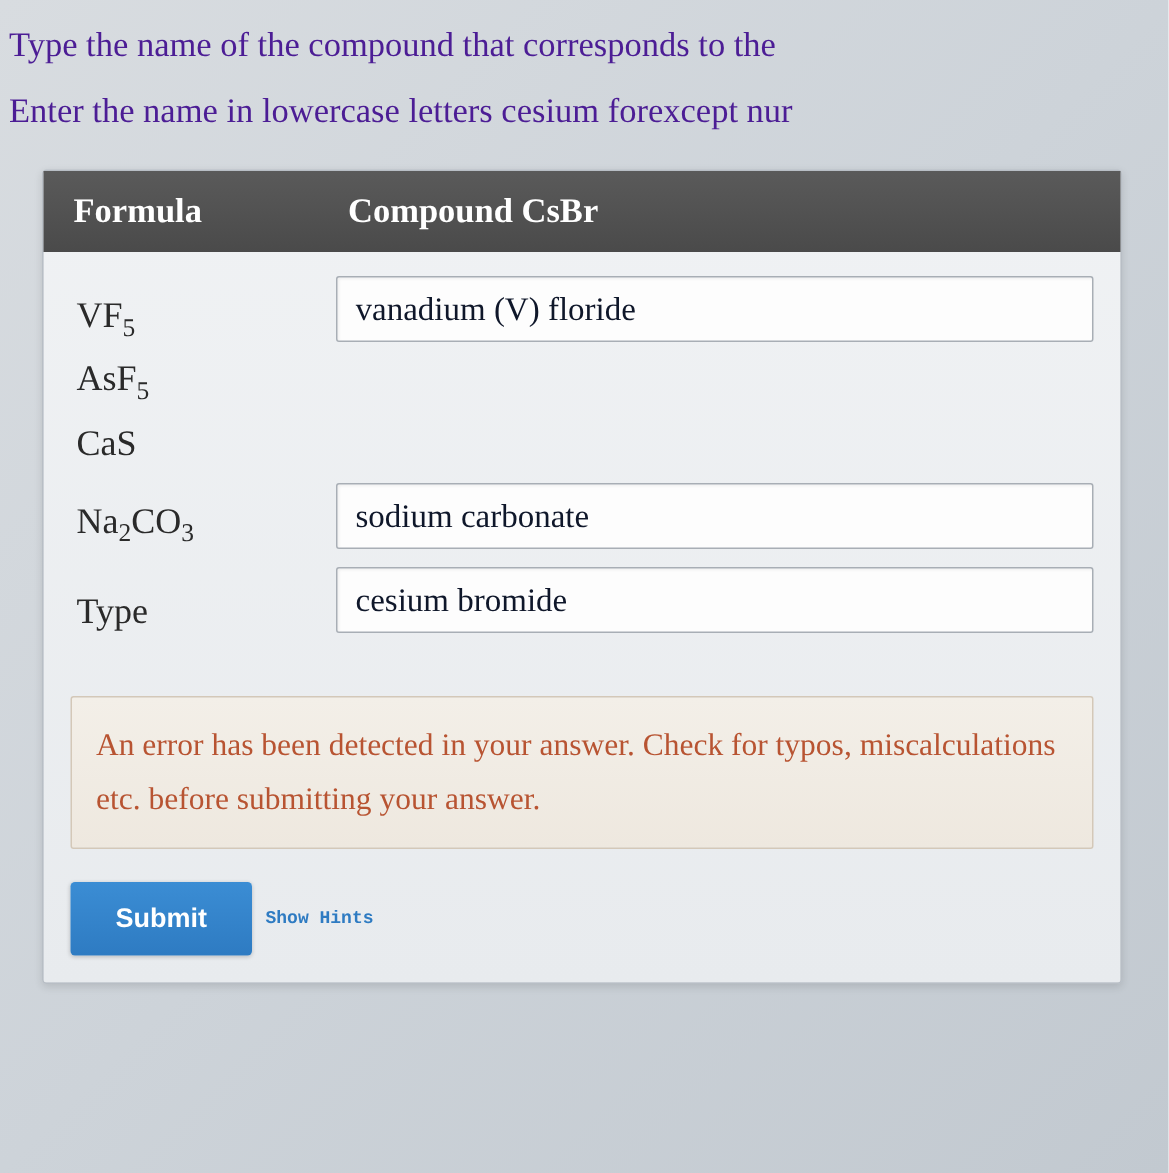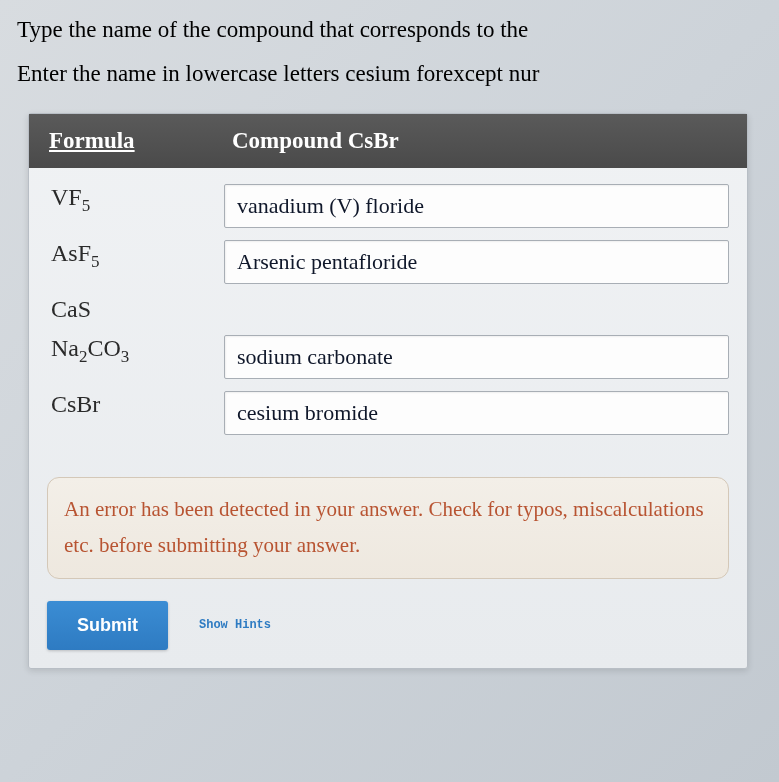--- a/index.html
+++ b/index.html
@@ -14,23 +14,22 @@
       height: 782px;
       overflow: hidden;
       padding: 0;
     }
     .instructions {
       padding: 8px 12px 0 6px;
       line-height: 1.9;
     }
     .instruction-line {
       font-size: 23px;
-      color: #000000;
+      color: #4c1d95;
       white-space: nowrap;
-      margin-left: 11px;
     }
     .quiz-panel {
       margin: 18px 0 0 28px;
       width: 720px;
       background: linear-gradient(180deg, #f0f2f4 0%, #e8ebee 100%);
       border: 1px solid #b8bec5;
       border-radius: 3px;
       box-shadow: 0 2px 6px rgba(0,0,0,0.12);
       padding: 0;
     }
@@ -38,32 +37,31 @@
       display: flex;
       background: linear-gradient(180deg, #5a5a5a 0%, #4a4a4a 100%);
       color: #fff;
       font-weight: bold;
       font-size: 23px;
       padding: 0;
     }
     .th-formula {
       width: 195px;
       padding: 14px 0 0 20px;
-      text-decoration: underline;
     }
     .th-name {
       flex: 1;
       padding: 14px 0 14px 8px;
     }
     .rows {
       padding: 10px 18px 20px 18px;
     }
     .row {
       display: flex;
-      align-items: flex-start;
+      align-items: flex-end;
       padding: 6px 0;
     }
     .formula-cell {
       width: 177px;
       font-size: 24px;
       color: #2a2a2a;
       padding-left: 4px;
     }
     .formula-cell sub {
       font-size: 17px;
@@ -81,29 +79,29 @@
       background: #fdfdfd;
       border: 1px solid #a8aeb5;
       border-radius: 2px;
       box-shadow: inset 1px 1px 2px rgba(0,0,0,0.06);
     }
     .error-box {
       margin: 16px 18px 0 18px;
       padding: 14px 16px;
       background: linear-gradient(180deg, #f3efe8 0%, #eee8df 100%);
       border: 1px solid #d4c8b8;
-      border-radius: 12px;
+      border-radius: 2px;
       color: #b85432;
       font-size: 21px;
       line-height: 1.7;
     }
     .actions {
       display: flex;
       align-items: center;
-      gap: 31px;
+      gap: 9px;
       padding: 22px 18px 18px 18px;
     }
     .submit-btn {
       background: linear-gradient(180deg, #3b8dd4 0%, #2e7bc2 100%);
       color: #fff;
       border: none;
       padding: 14px 30px;
       font-size: 18px;
       font-weight: bold;
       font-family: Arial, sans-serif;
@@ -141,35 +139,32 @@
 
   <div class="rows">
     <div class="row">
       <div class="formula-cell">VF<sub>5</sub></div>
       <div class="name-cell">
         <input class="answer-input" type="text" value="vanadium (V) floride" style="">
       </div>
     </div>
     <div class="row">
       <div class="formula-cell">AsF<sub>5</sub></div>
-      <div class="name-cell">
-        <input class="answer-input" type="text" value="Arsenic pentafloride" style="">
-      </div>
     </div>
     <div class="row">
       <div class="formula-cell">CaS</div>
     </div>
     <div class="row">
       <div class="formula-cell">Na<sub>2</sub>CO<sub>3</sub></div>
       <div class="name-cell">
         <input class="answer-input" type="text" value="sodium carbonate" style="">
       </div>
     </div>
     <div class="row">
-      <div class="formula-cell">CsBr</div>
+      <div class="formula-cell">Type</div>
       <div class="name-cell">
         <input class="answer-input" type="text" value="cesium bromide" style="">
       </div>
     </div>
   </div>
 
   <div class="error-box">An error has been detected in your answer. Check for typos, miscalculations etc. before submitting your answer.</div>
 
   <div class="actions">
     <button class="submit-btn">Submit</button>

